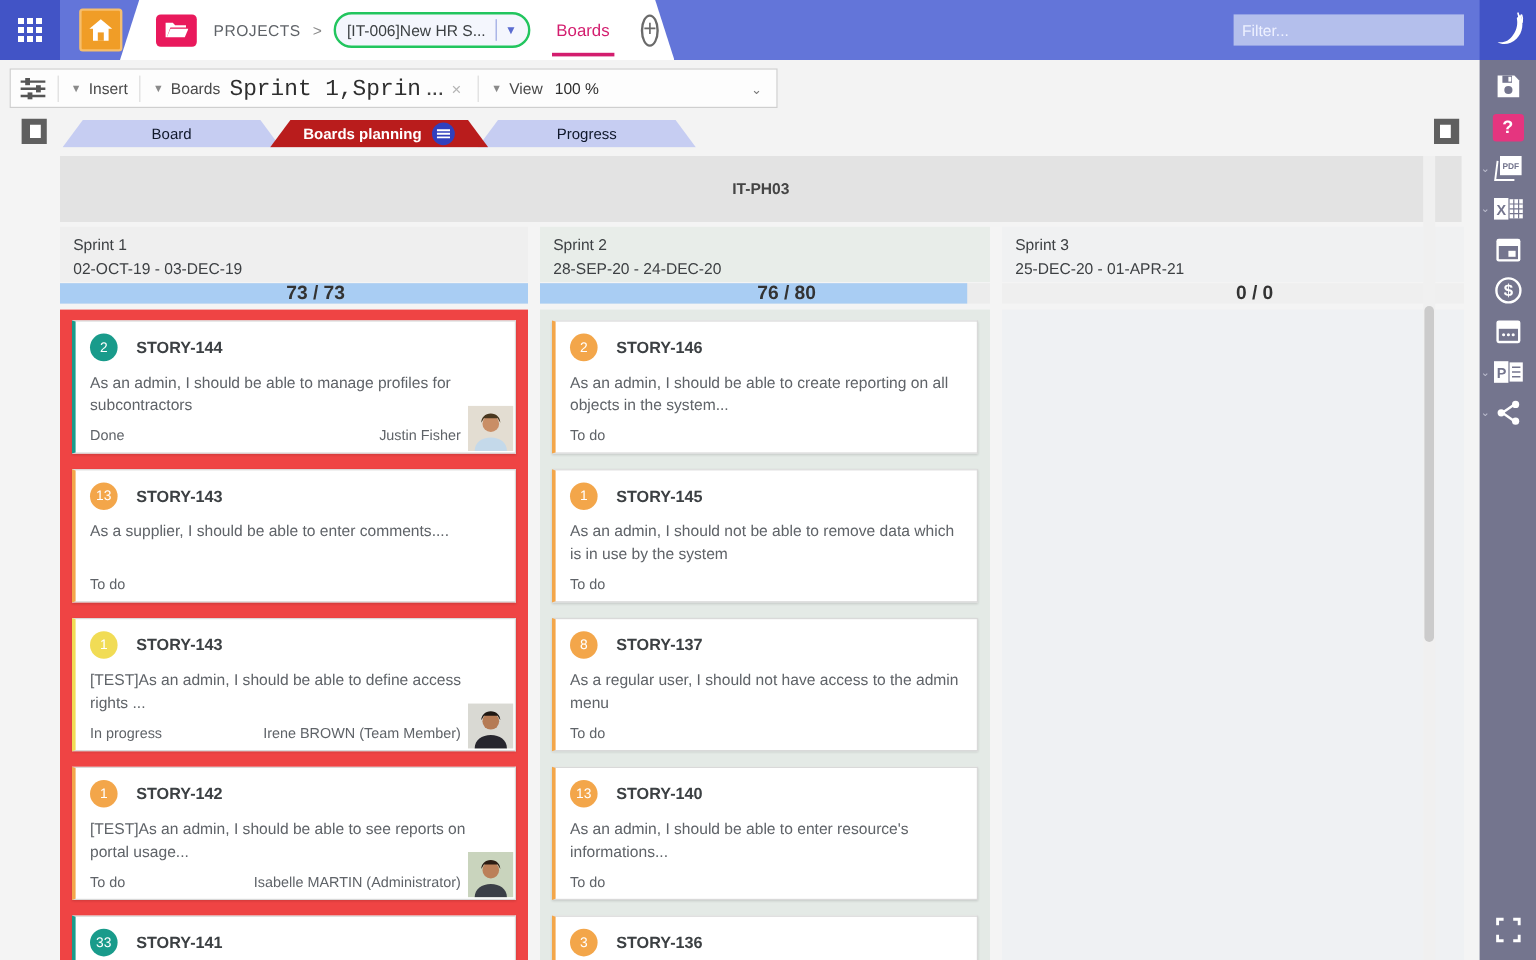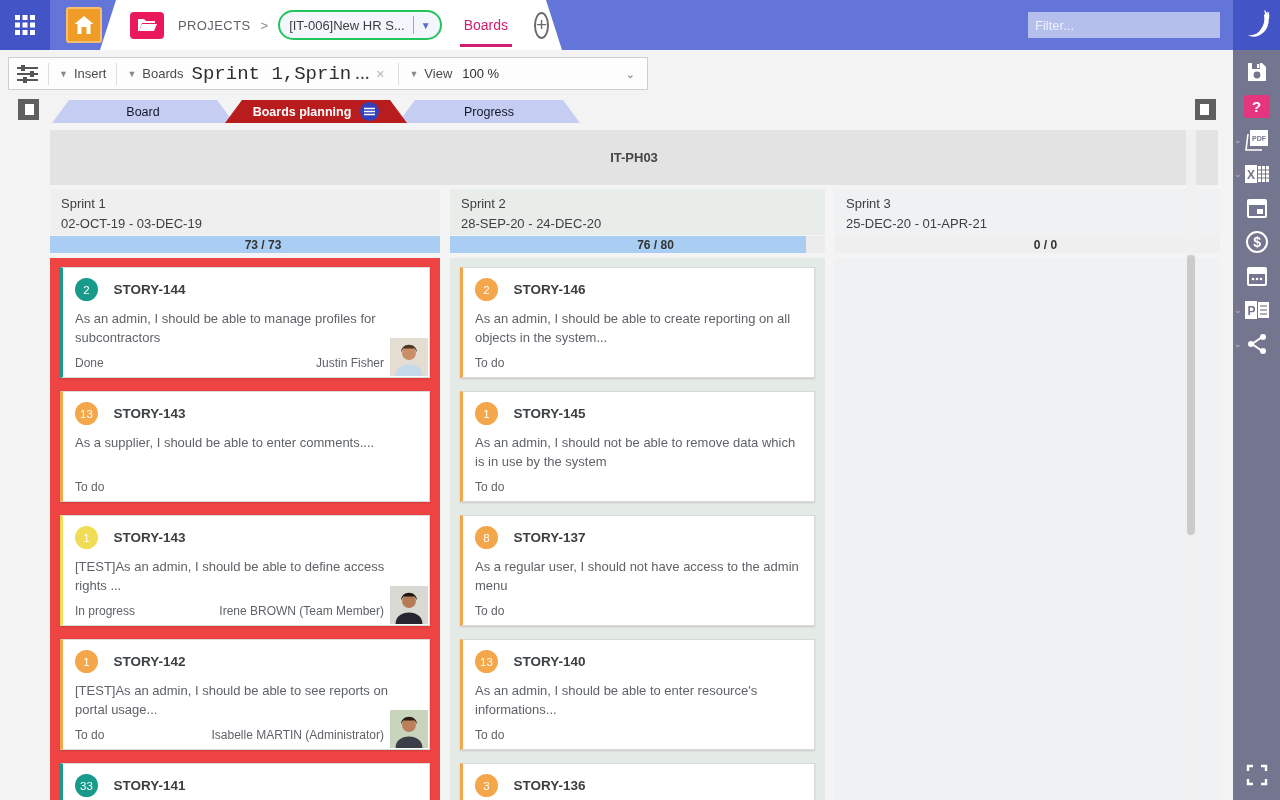--- a/index.html
+++ b/index.html
@@ -72,21 +72,21 @@
   
   .board { position:absolute; top:125px; left:16px; width:1213px; height:675px; background:#f4f4f4; overflow:hidden;margin-left:19px; }
   .group-band { position:absolute; top:5px; left:15px; width:1168px; height:55px; background:#e3e3e3;
     display:flex; align-items:center; justify-content:center; font-size:13px; font-weight:bold; color:#454545; }
   .col { position:absolute; top:64px; bottom:0; }
   .col-head { height:46px; padding:5px 11px; font-size:13px; color:#3d4043; line-height:1.55; }
   .col-head .cname { font-weight:500; }
   .col-prog { position:relative; height:17px; margin-top:1px; background:#ececec; }
   .col-prog .fill { position:absolute; top:0; left:0; bottom:0; background:#a9cdf3; }
   .col-prog .plabel { position:absolute; inset:0; display:flex; align-items:center; justify-content:center;
-    font-size:12px; font-weight:bold; color:#333;padding-left:36px; }
+    font-size:16px; font-weight:bold; color:#333;padding-left:36px; }
   .col-cards { position:absolute; top:69px; bottom:0; left:0; right:0; padding:9px 10px; overflow:hidden; }
   .col1 { left:15px;  width:390px; } .col1 .col-head{background:#efefef;} .col1 .col-cards{background:#ef4444;}
   .col2 { left:415px; width:375px; } .col2 .col-head{background:#e8ede9;} .col2 .col-cards{background:#e4eae6;}
   .col3 { left:800px; width:385px; } .col3 .col-head{background:#f0f1f2;} .col3 .col-cards{background:#eff1f3;}
   .col3 .col-prog { background:#efefef; }
 
   
   .card { position:relative; height:111px; background:#fff; border:1px solid #d9d9d9;
     border-left:3px solid #999; box-shadow:0 1px 2px rgba(0,0,0,.14); margin-bottom:13px;
     padding:10px 12px; cursor:pointer; }

